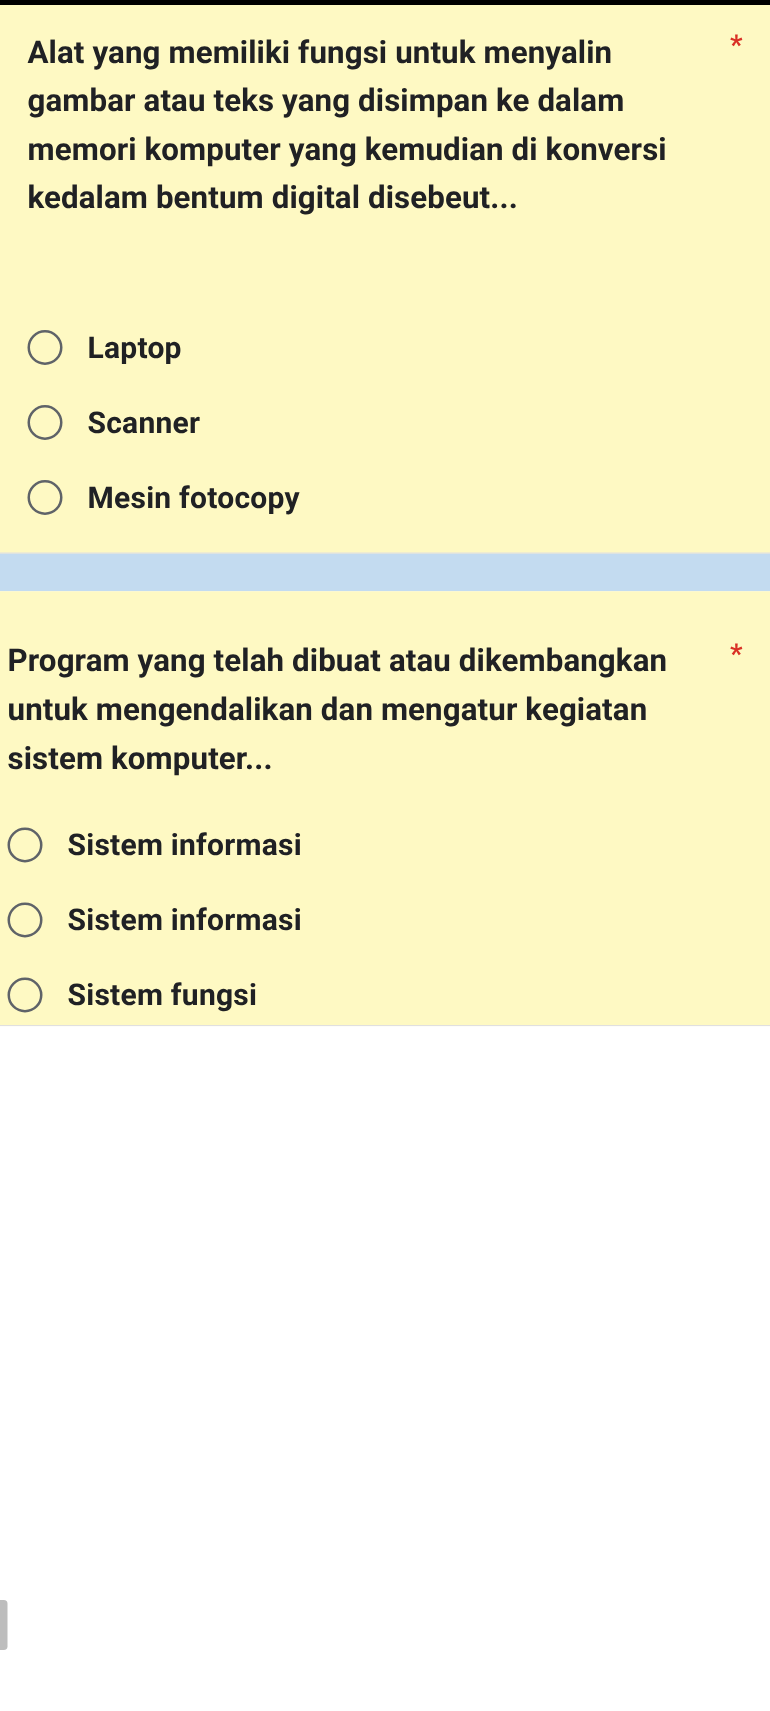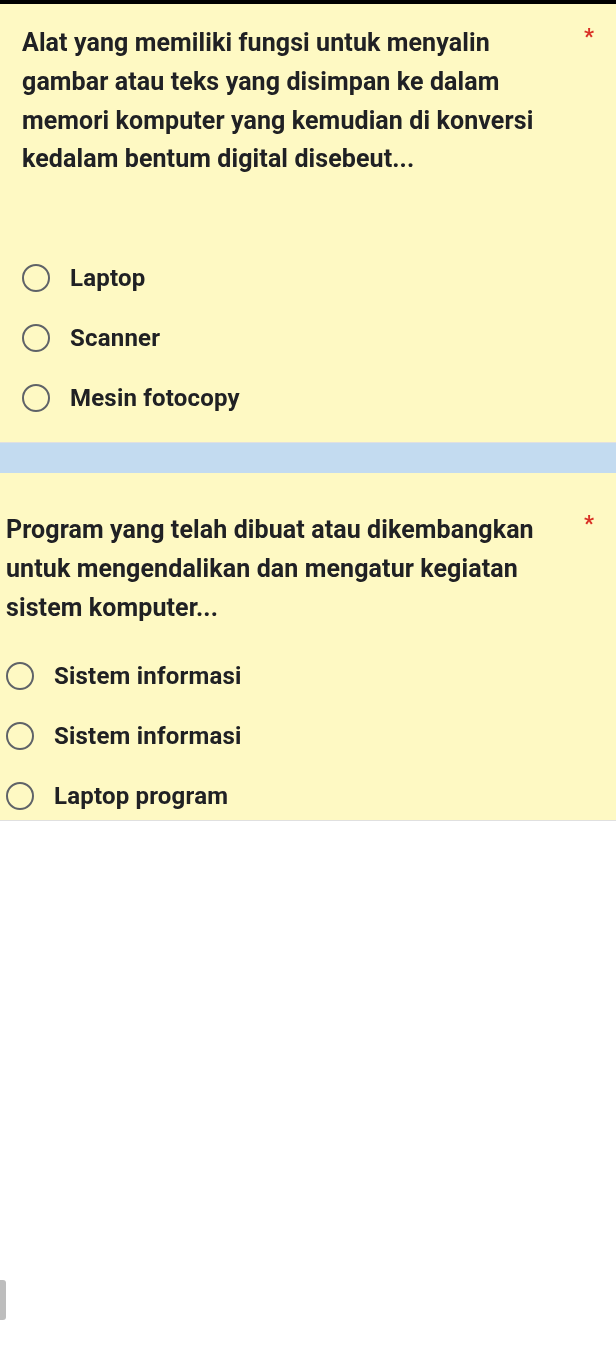--- a/index.html
+++ b/index.html
@@ -124,18 +124,18 @@
     <div class="option">
       <div class="radio"></div>
       <div class="option-label">Sistem informasi</div>
     </div>
     <div class="option">
       <div class="radio"></div>
       <div class="option-label">Sistem informasi</div>
     </div>
     <div class="option">
       <div class="radio"></div>
-      <div class="option-label">Laptop program</div>
+      <div class="option-label">Sistem fungsi</div>
     </div>
   </div>
 </div>
 
 <div class="side-tab"></div>
 
 </body></html>

